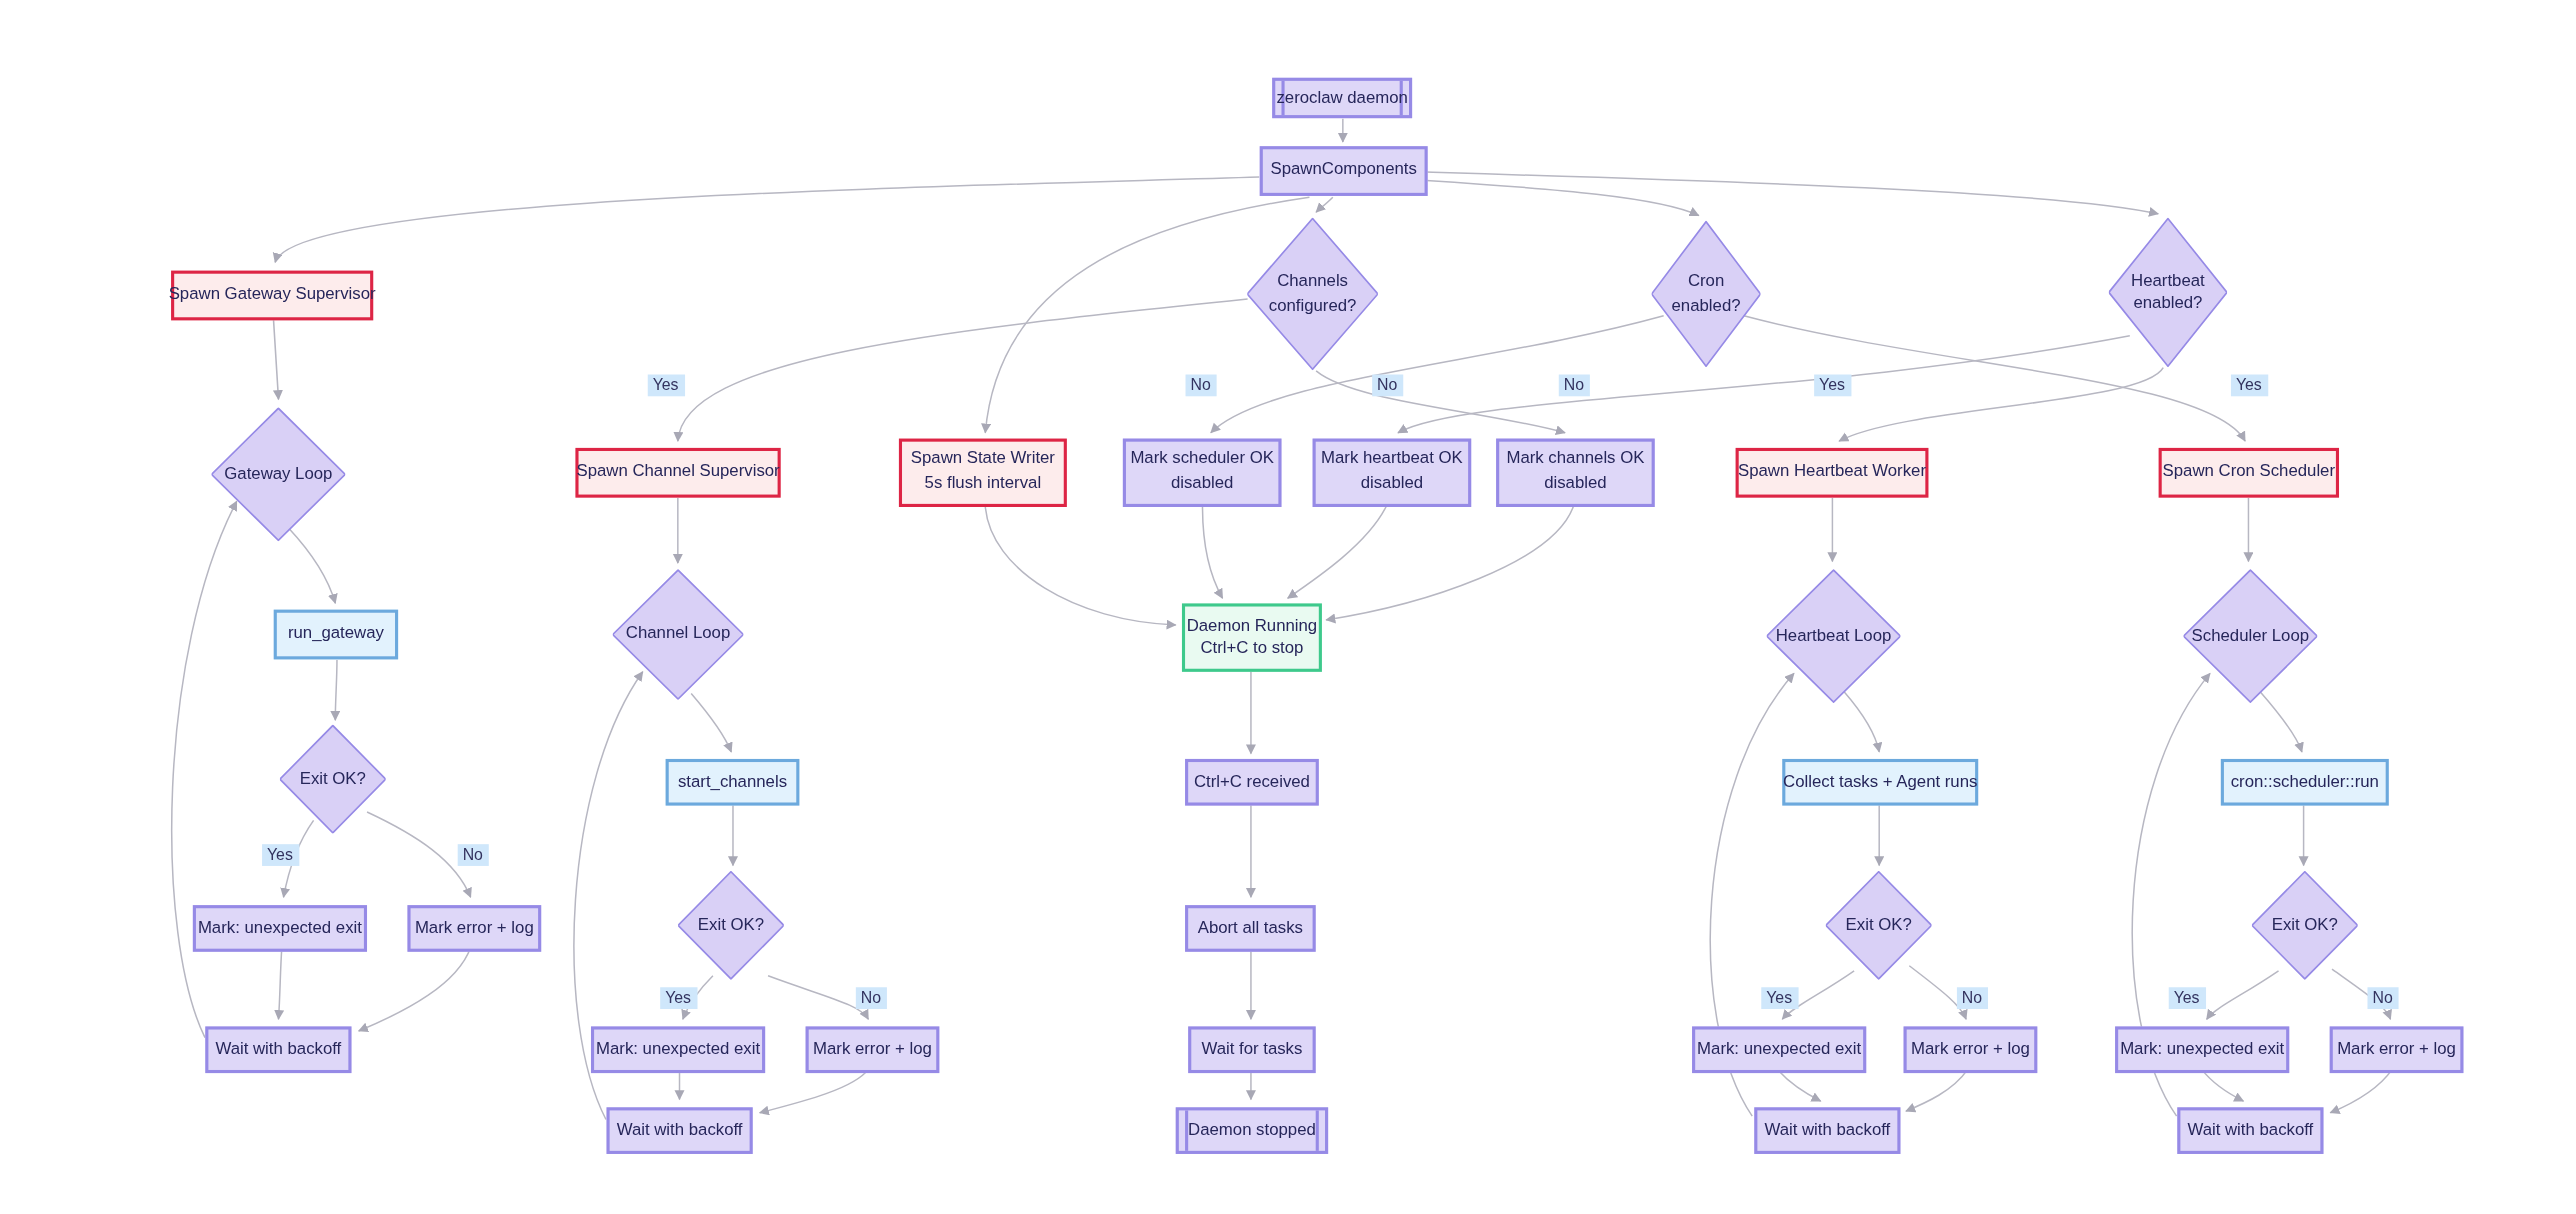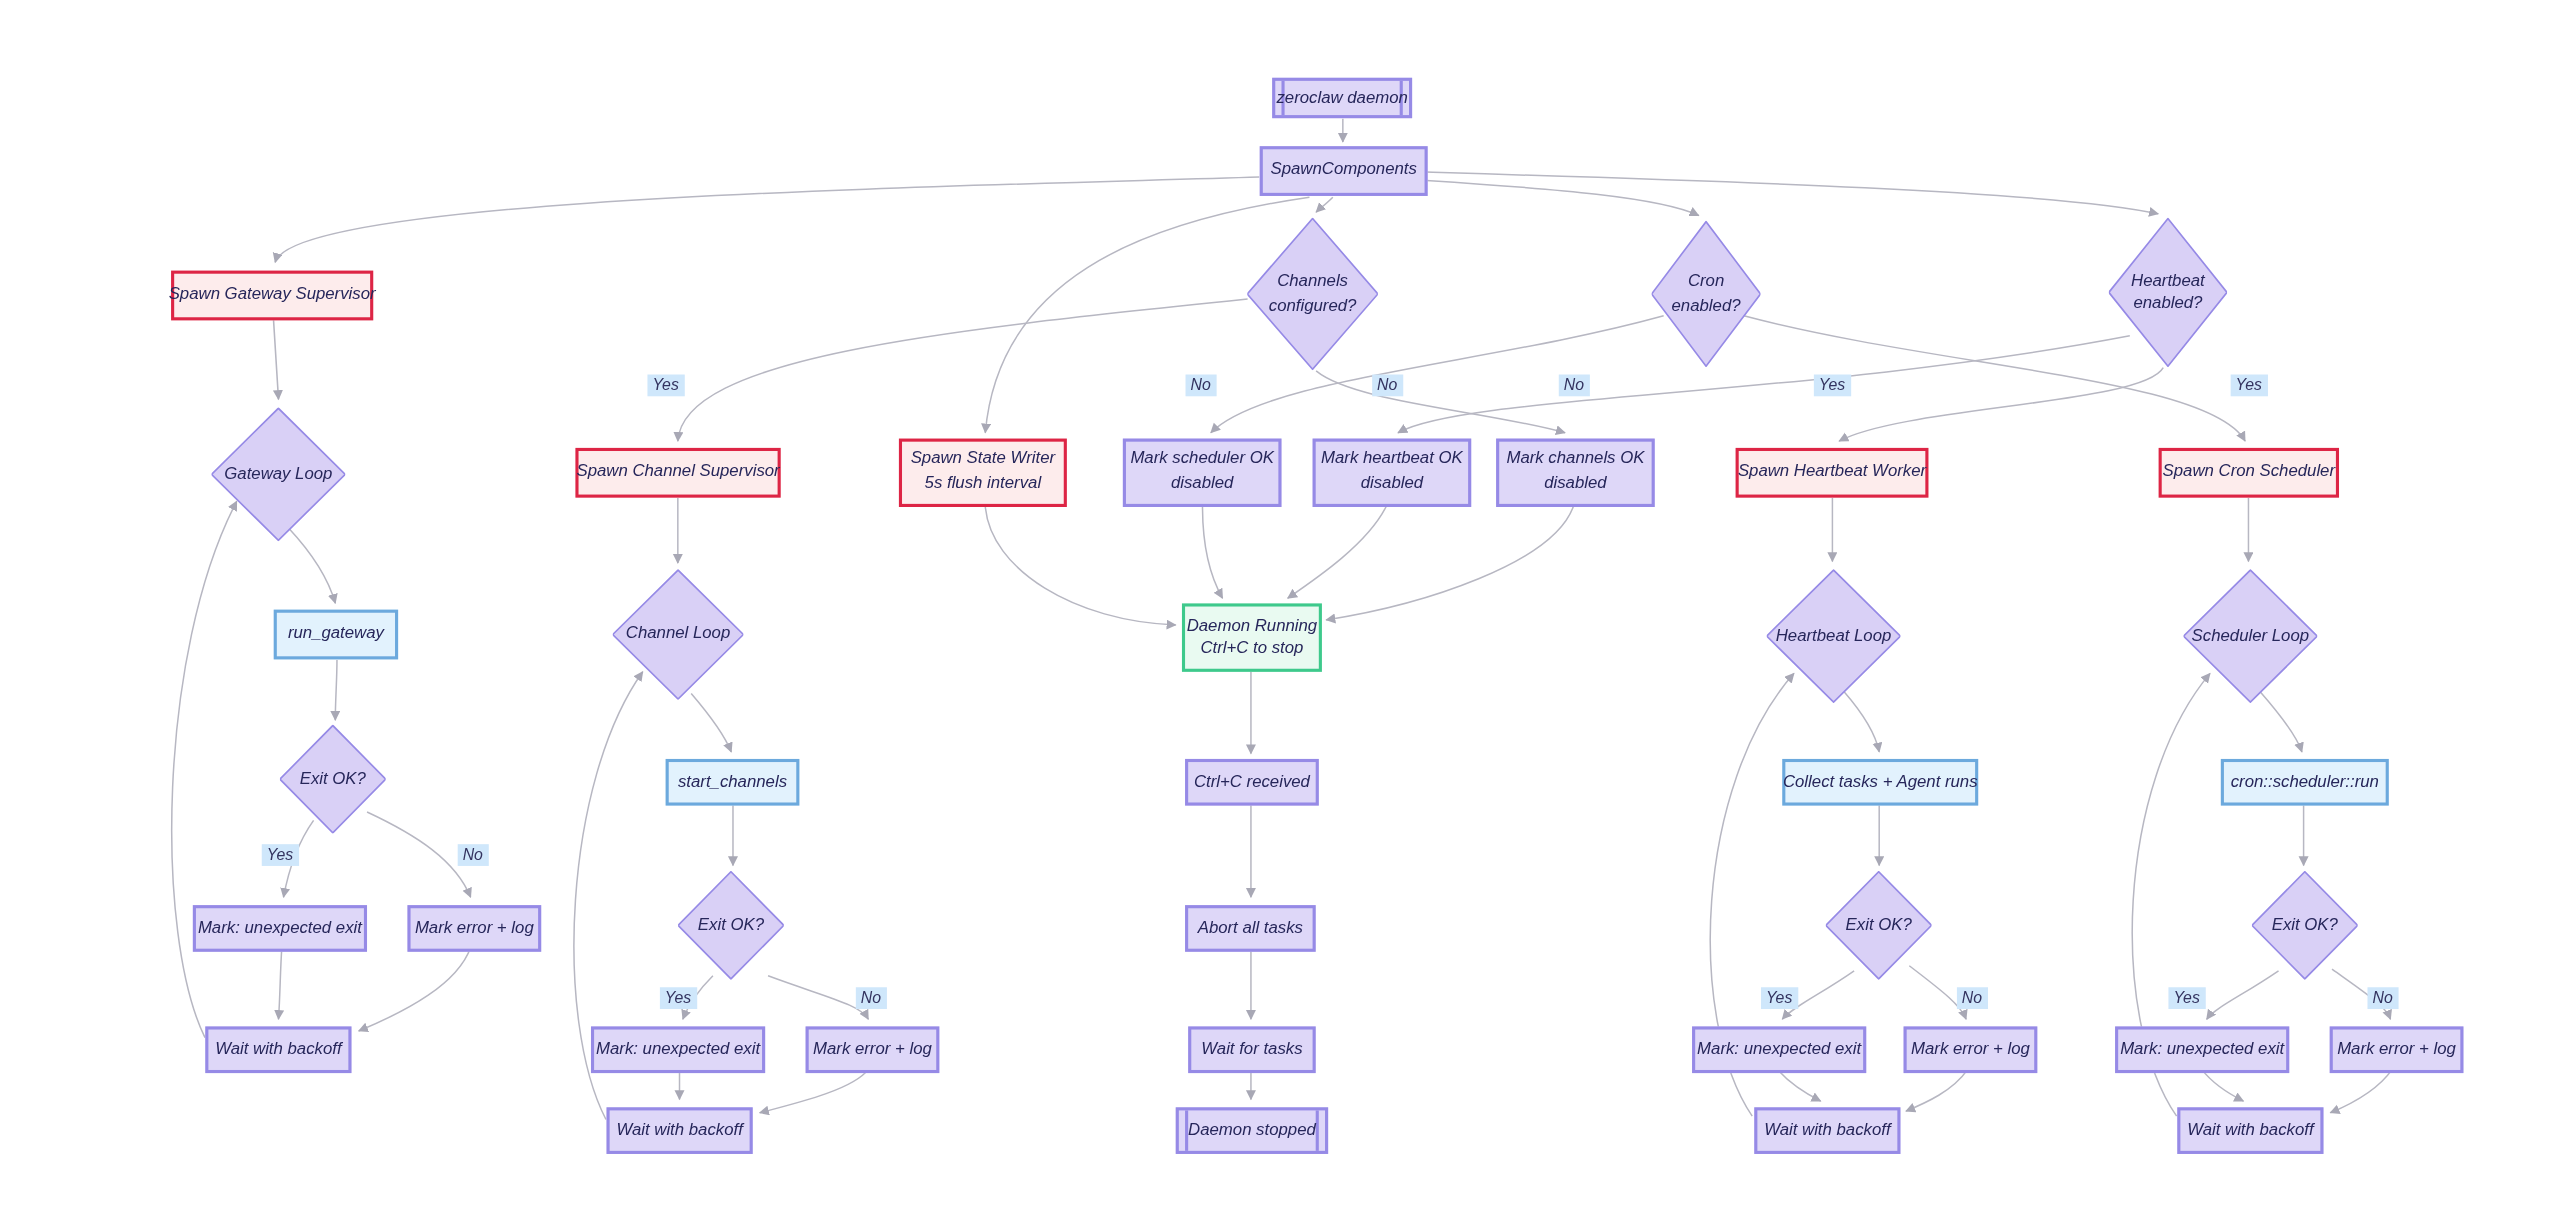--- a/index.html
+++ b/index.html
@@ -6,21 +6,20 @@
     margin: 0; padding: 0;
     background: #ffffff;
     width: 2576px; height: 1214px;
     overflow: hidden;
     font-family: "Liberation Sans", "DejaVu Sans", sans-serif;
   }
   #viewport {
     position: relative;
     width: 2576px; height: 1079px;
     background: #ffffff;
-    font-style: italic;
   }
   #canvas {
     position: absolute; left: 0; top: 0;
     width: 828px; height: 390px;
     transform: scale(3.1104);
     transform-origin: 0 0;
     background: #ffffff;
   }
   #edge-svg {
     position: absolute; left: 0; top: 0;

